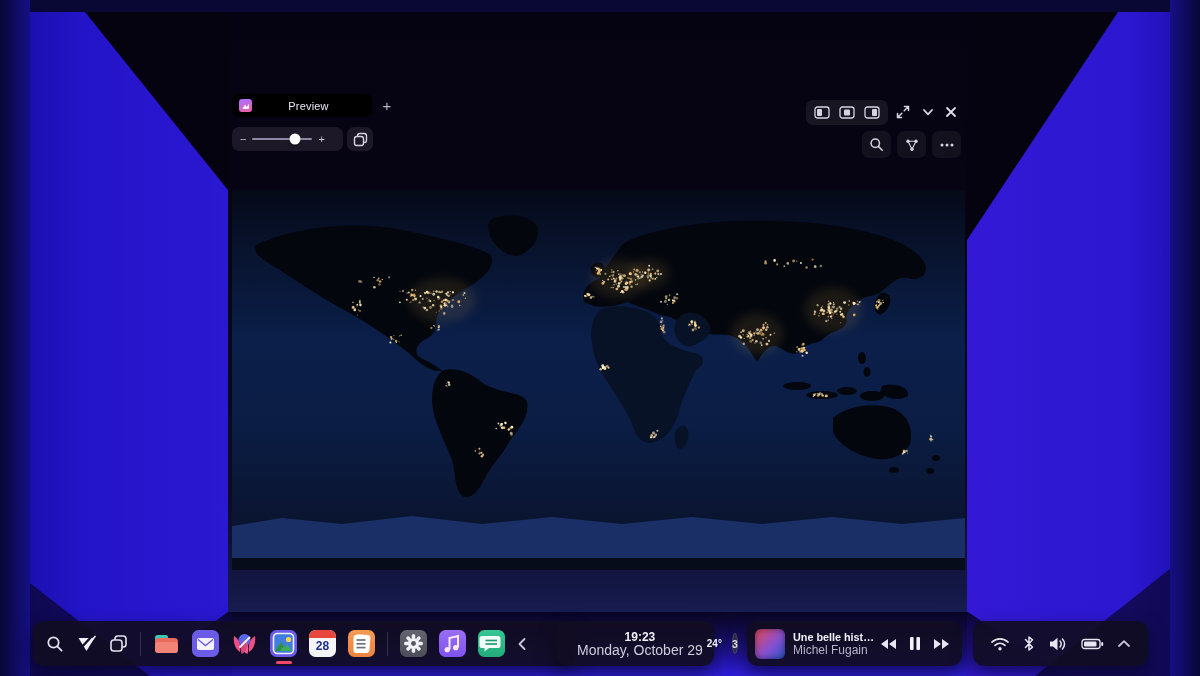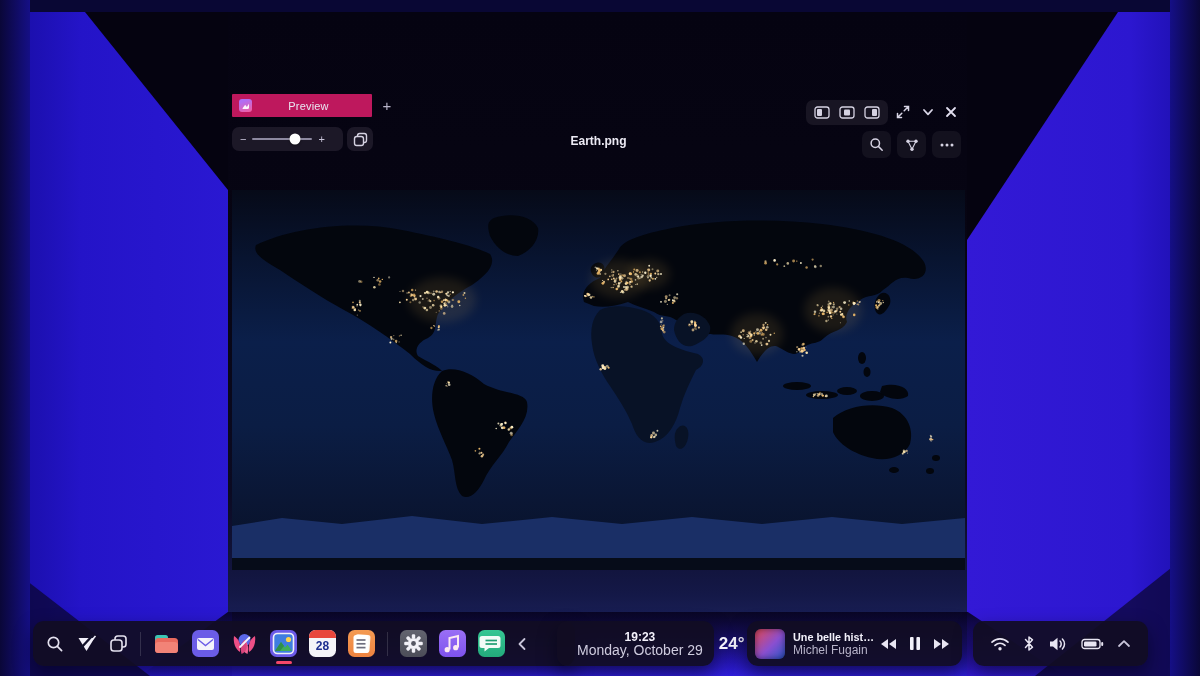--- a/index.html
+++ b/index.html
@@ -26,21 +26,21 @@
                clip-path:polygon(0 0,100% 100%,0 100%); }
   .corner-br { left:1035px; top:545px; width:165px; height:131px; background:rgba(8,5,30,.65);
                clip-path:polygon(100% 0,100% 100%,0 100%); }
   .backwall { left:228px; top:12px; width:739px; height:600px;
               background:linear-gradient(180deg,#050311 0%,#070513 45%,#0b0a22 80%,#141847 97%,#181d52 100%); }
   .floor-shadow { left:140px; top:612px; width:925px; height:64px;
                   background:linear-gradient(180deg,rgba(5,3,22,.85),rgba(5,3,22,0));
                   clip-path:polygon(9.5% 0,89.5% 0,100% 100%,0 100%); }
 
   
-  .tabbar { left:232px; top:94px; width:140px; height:23px; background:#be185d; border-radius:1px;
+  .tabbar { left:232px; top:94px; width:140px; height:23px; background:#000000; border-radius:7px;
             display:flex; align-items:center; padding:0 7px; }
   .tab-appicon { width:13px; height:13px; border-radius:3px;
                  background:linear-gradient(160deg,#b06ef5 20%,#ec5fa8 90%);
                  position:relative; flex:0 0 auto; }
   .tab-appicon::after { content:""; position:absolute; left:3px; top:4px; width:7px; height:6px;
                         border-radius:1.5px; background:rgba(255,255,255,.92);
                         clip-path:polygon(0 100%,45% 30%,70% 65%,100% 10%,100% 100%); }
   .tab-title { flex:1; text-align:center; color:#e9e7f2; font-size:11px; letter-spacing:.2px; }
   .newtab { left:378px; top:96px; width:18px; height:18px; color:#b9b5ca; font-size:15px;
             display:flex; align-items:center; justify-content:center; cursor:pointer; }
@@ -79,21 +79,21 @@
   .tile-settings { background:linear-gradient(180deg,#63646f,#4c4d58); }
   .tile-music { background:linear-gradient(180deg,#9a6ff5,#7e52ee); }
   .tile-msg { background:linear-gradient(180deg,#35c693,#23ab7c); }
   .active-dot { position:absolute; left:50%; bottom:-7px; transform:translateX(-50%);
                 width:16px; height:3px; border-radius:2px; }
   .cal-head { height:8px; background:#e8463c; }
   .cal-day { position:absolute; left:0; right:0; top:9px; text-align:center;
              color:#1d2e8f; font-size:12px; font-weight:700; }
   .clock-time { color:#f2f0fa; font-size:12px; font-weight:700; line-height:14px; }
   .clock-date { color:#cfccdf; font-size:14px; line-height:13px; white-space:nowrap; }
-  .temp { color:#f2f0fa; font-size:17px; font-weight:700; margin-left:16px; }
+  .temp { color:#f2f0fa; font-size:10px; font-weight:700; margin-left:4px; }
   .badge { width:21px; height:21px; border-radius:50%; background:#322e4a; color:#e8e6f2;
            font-size:10.5px; font-weight:700; display:flex; align-items:center; justify-content:center;
            margin-left:10px; box-shadow:inset 0 0 0 1px rgba(255,255,255,.12); }
   .album { width:30px; height:30px; border-radius:6px; flex:0 0 auto;
            background:linear-gradient(135deg,#d44a6a 10%,#8a4fd0 55%,#2b57c8 100%);
            box-shadow:inset 0 0 6px rgba(0,0,20,.5); }
   .track-meta { flex:1; min-width:0; margin-left:8px; }
   .track-title { color:#f2f0fa; font-size:10.8px; font-weight:600; white-space:nowrap;
                  overflow:hidden; text-overflow:ellipsis; line-height:13px; }
   .track-artist { color:#b7b3c9; font-size:12px; white-space:nowrap; line-height:13px; }
@@ -167,21 +167,20 @@
     <svg width="14" height="14" viewBox="0 0 14 14">
       <polyline points="3,5 7,9.4 11,5" fill="none" stroke="#d8d5e6" stroke-width="1.8" stroke-linecap="round" stroke-linejoin="round"></polyline>
     </svg>
   </div>
   <div class="abs iconbtn winctrl" style="left:941px;">
     <svg width="14" height="14" viewBox="0 0 14 14">
       <path d="M3,3 L11,11 M11,3 L3,11" stroke="#e2dff0" stroke-width="1.8" stroke-linecap="round"></path>
     </svg>
   </div>
 
-  <div class="abs titlebar-title">Earth.png</div>
   <div class="abs titlebtn iconbtn" style="left:862px;">
     <svg width="15" height="15" viewBox="0 0 15 15">
       <circle cx="6.3" cy="6.3" r="4.2" fill="none" stroke="#d5d2e2" stroke-width="1.5"></circle>
       <line x1="9.6" y1="9.6" x2="13.2" y2="13.2" stroke="#d5d2e2" stroke-width="1.5" stroke-linecap="round"></line>
     </svg>
   </div>
   <div class="abs titlebtn iconbtn" style="left:897px;">
     <svg width="16" height="16" viewBox="0 0 16 16">
       <path d="M4,4.2 L12,4.2 L8,12.2 Z" fill="none" stroke="#d5d2e2" stroke-width="1.1"></path>
       <circle cx="4" cy="4.2" r="1.7" fill="#d5d2e2"></circle>

